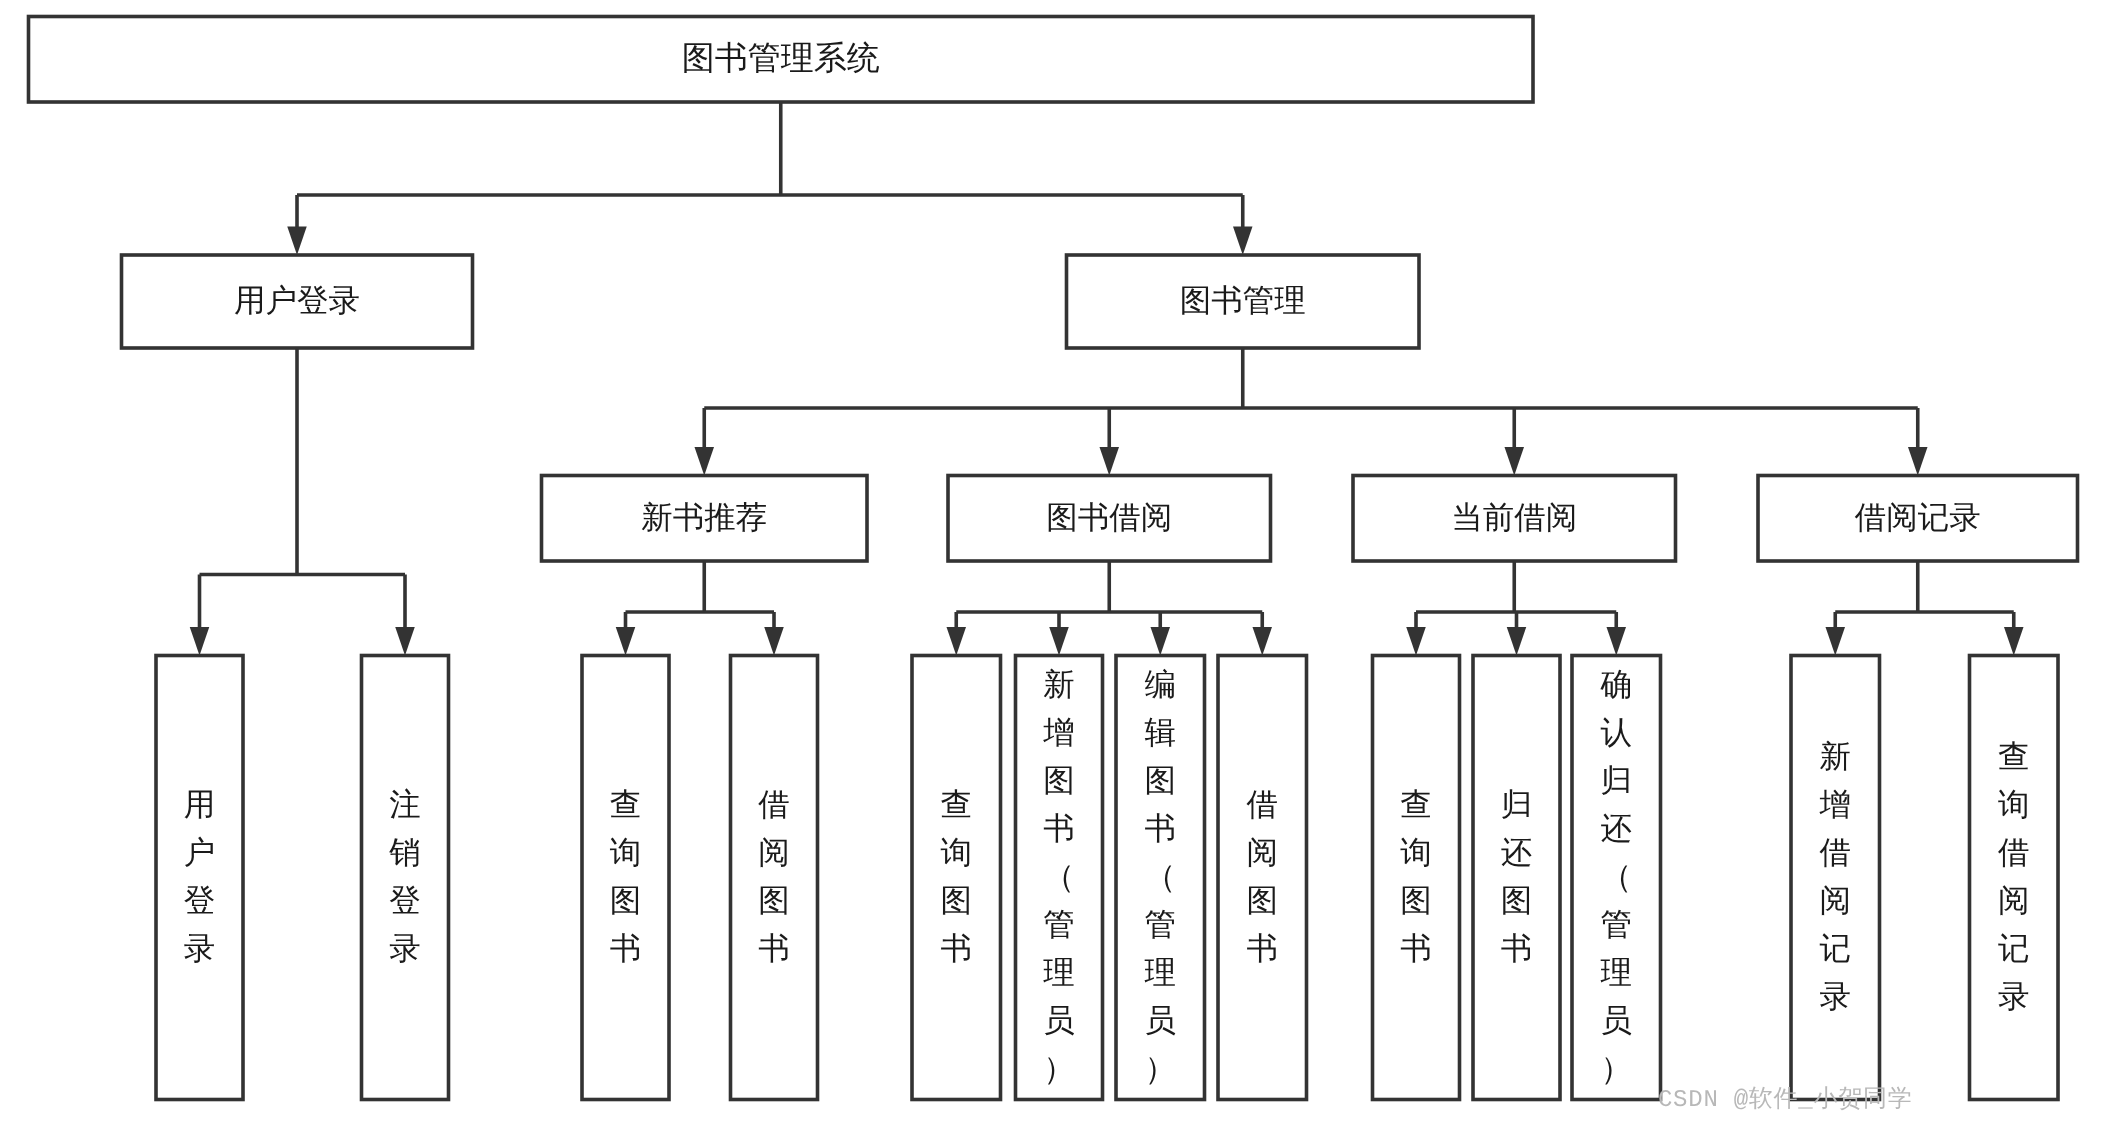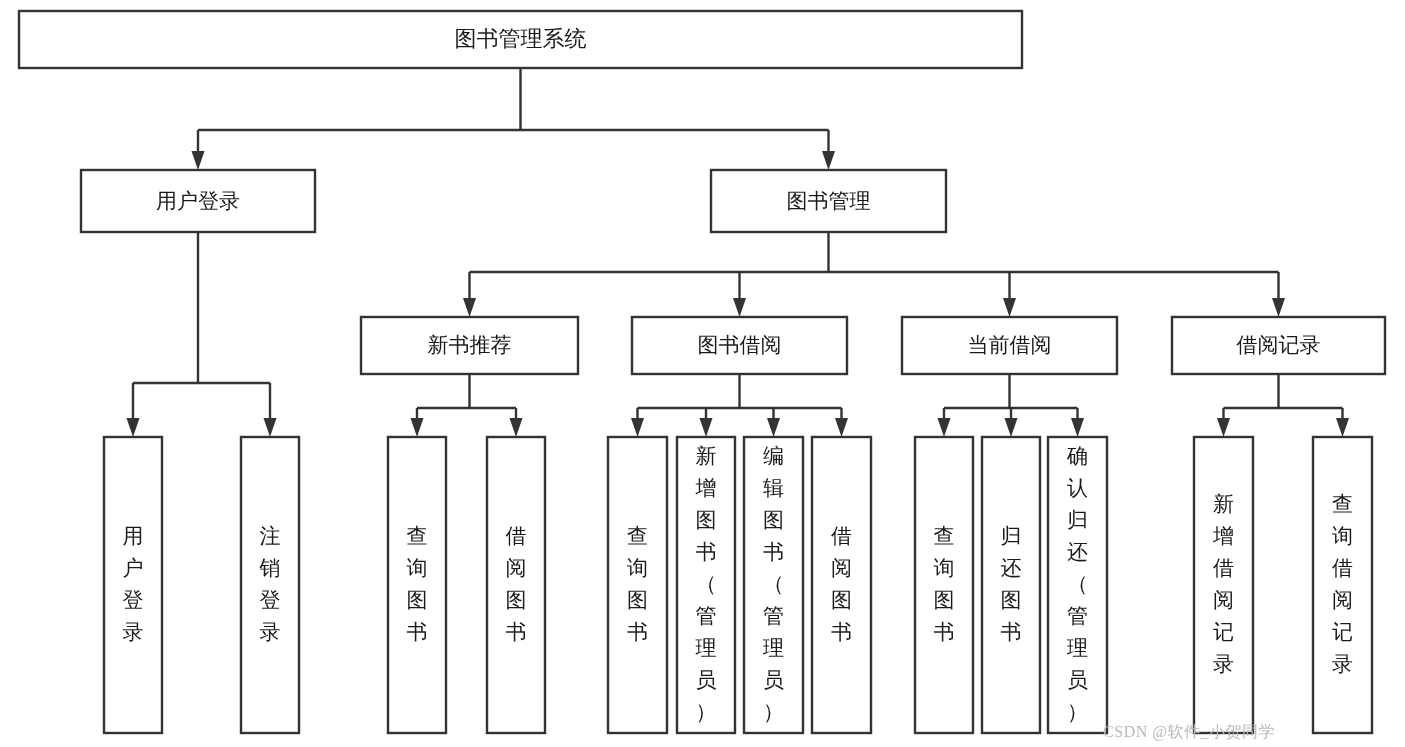--- a/index.html
+++ b/index.html
@@ -53,21 +53,21 @@
   .label-v{
     font-size:21px;
     text-anchor:middle;
   }
   .watermark{
     position:absolute;
     right:8px;
     bottom:4px;
     font-size:16px;
     color:#b8b8b8;
-    font-family:Liberation Serif, serif;
+    font-family:Liberation Mono, monospace;
     white-space:nowrap;
     letter-spacing:0.5px;
     pointer-events:none;
   }
 </style>
 </head>
 <body>
 
 <div id="diagram-root">
   <svg id="tree-svg" viewBox="0 0 1405 747" xmlns="http://www.w3.org/2000/svg">

